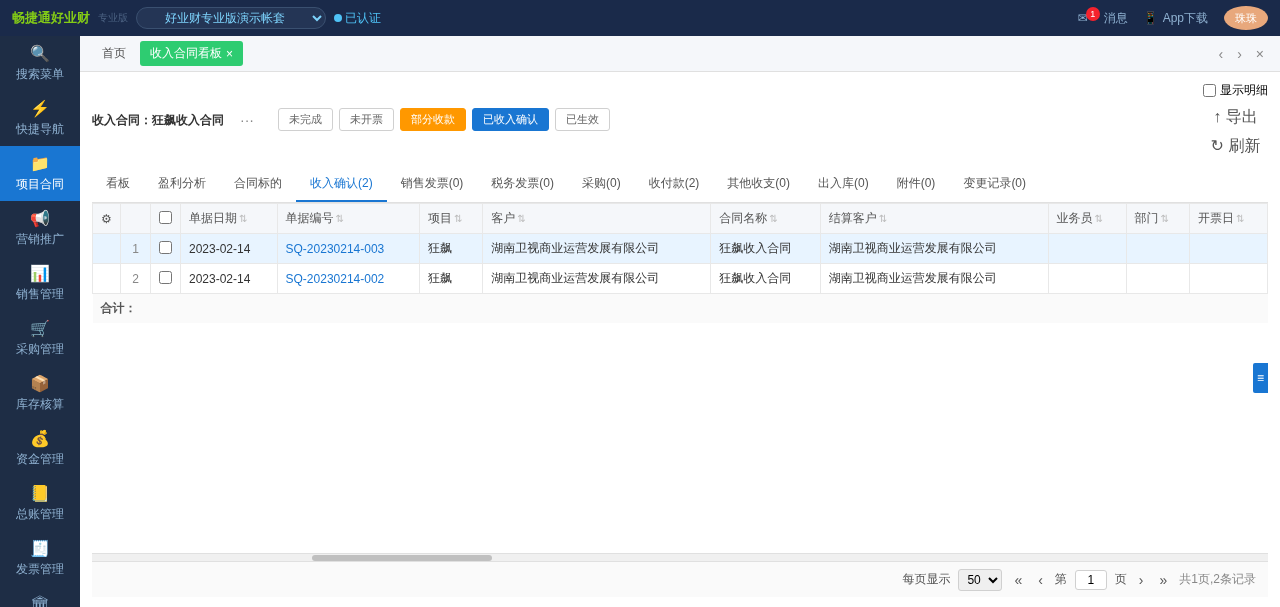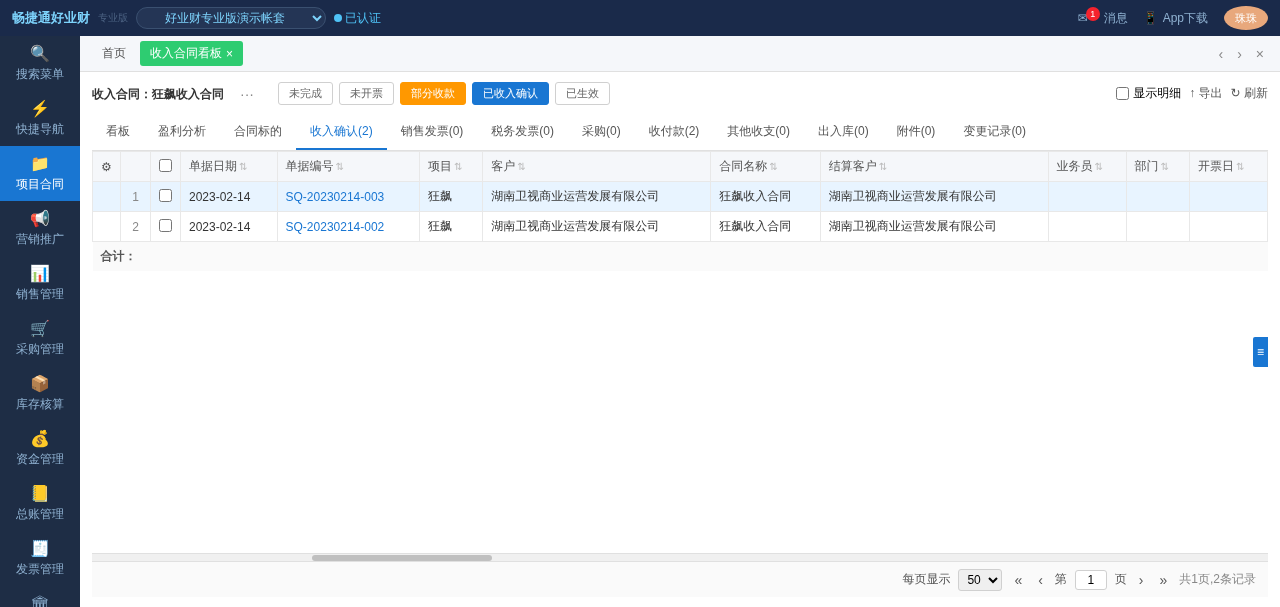--- a/index.html
+++ b/index.html
@@ -9,21 +9,21 @@
     .top-header {
       height: 36px;
       background: #1a2a4a;
       display: flex;
       align-items: center;
       justify-content: space-between;
       padding: 0 12px;
       flex-shrink: 0;
     }
     .top-header-left { display: flex; align-items: center; gap: 8px; color: #8eb0d0; font-size: 12px; }
-    .top-header-logo { color: #7dd3fc; font-weight: bold; font-size: 13px; }
+    .top-header-logo { color: #84cc16; font-weight: bold; font-size: 13px; }
     .top-header-select { background: #243555; border: 1px solid #3a5070; color: #7dd3fc; padding: 2px 24px; border-radius: 11px; font-size: 12px; }
     .certified-badge { color: #4fc3f7; display: flex; align-items: center; gap: 3px; font-size: 11px; }
     .certified-dot { width: 8px; height: 8px; background: #4fc3f7; border-radius: 50%; }
     .top-header-right { display: flex; align-items: center; gap: 16px; color: #8eb0d0; font-size: 12px; }
     .top-header-right-item { display: flex; align-items: center; gap: 4px; cursor: pointer; }
     .badge { background: #f5222d; color: white; border-radius: 50%; width: 14px; height: 14px; display: flex; align-items: center; justify-content: center; font-size: 9px; margin-left: -6px; margin-top: -8px; }
     .avatar { width: 44px; height: 24px; background: #e8a87c; border-radius: 50%; display: flex; align-items: center; justify-content: center; color: white; font-size: 11px; }
 
     
     .main-layout { display: flex; flex: 1; overflow: hidden; }
@@ -90,22 +90,22 @@
     .page-content { flex: 1; padding: 10px 12px; overflow: hidden; display: flex; flex-direction: column; background: white; }
 
     
     .contract-header { display: flex; align-items: center; gap: 12px; margin-bottom: 10px; }
     .contract-title { font-size: 14px; font-weight: bold; color: #333; }
     .contract-actions { display: flex; gap: 6px; margin-left: 8px; align-items: center; }
     .status-btn { padding: 3px 10px; border-radius: 3px; border: 1px solid #d0d0d0; cursor: pointer; font-size: 11px; background: white; color: #666; }
     .status-btn.active-orange { background: #ff9800; color: white; border-color: #ff9800; font-family: Liberation Serif, serif; }
     .status-btn.active-blue { background: #1976d2; color: white; border-color: #1976d2; }
     .more-btn { color: #888; cursor: pointer; font-size: 14px; padding: 0 4px; }
-    .contract-right { margin-left: auto; display: flex; gap: 8px; align-items: center; }
-    .contract-right-btn { color: #555; cursor: pointer; font-size: 12px; display: flex; align-items: center; gap: 3px; }
+    .contract-right { margin-left: auto; display: flex; gap: 8px; align-items: center; flex-direction: column; }
+    .contract-right-btn { color: #555; cursor: pointer; font-size: 16px; display: flex; align-items: center; gap: 3px; }
 
     
     .tabs-row {
       display: flex;
       border-bottom: 1px solid #e0e0e0;
       margin-bottom: 0;
       gap: 0;
     }
     .tab-item {
       padding: 8px 14px;

